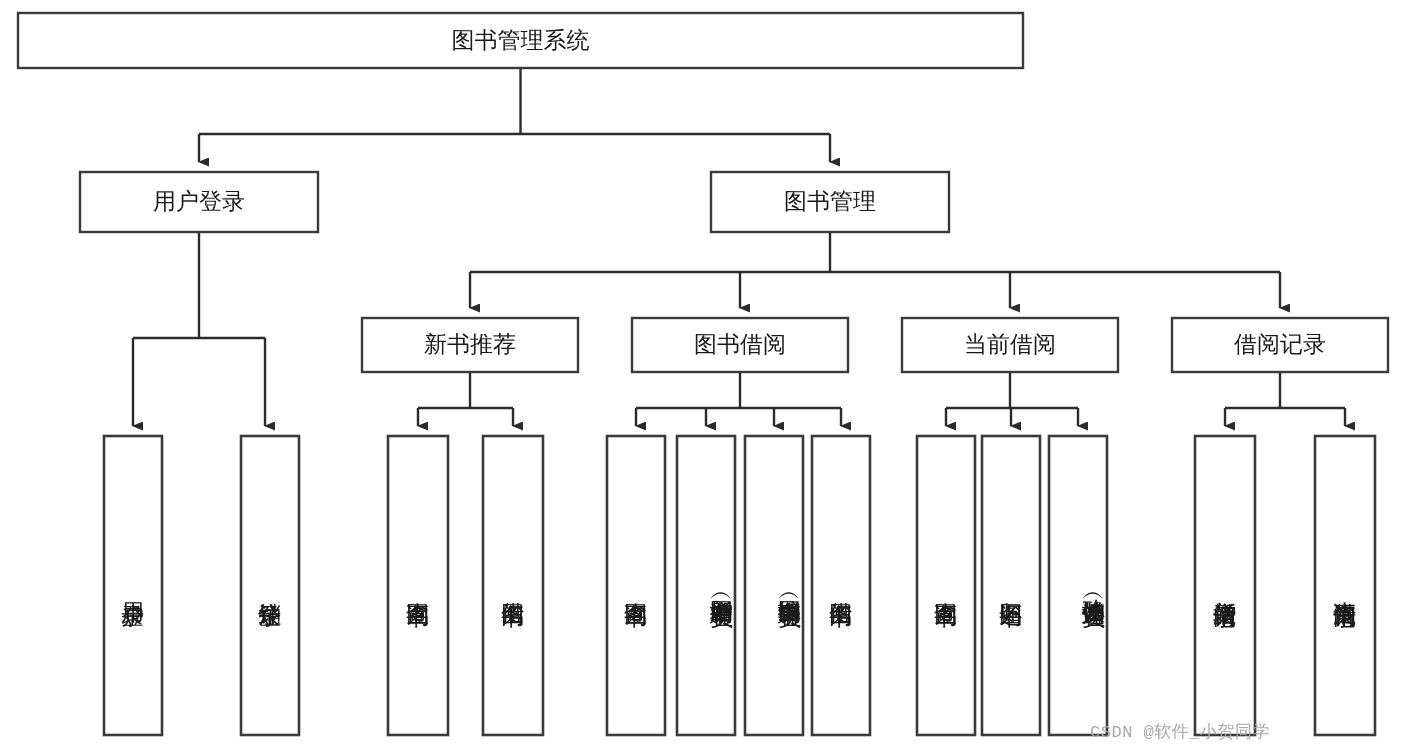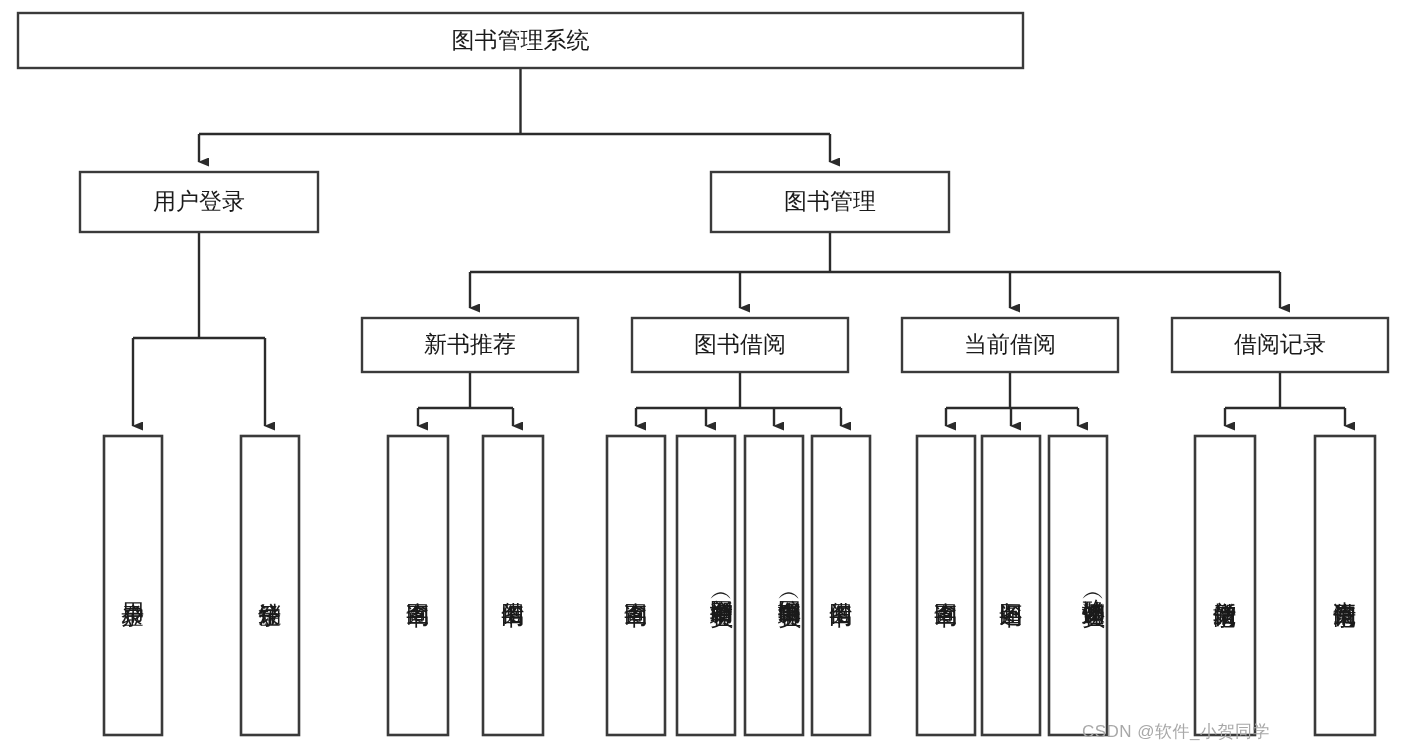--- a/index.html
+++ b/index.html
@@ -60,21 +60,21 @@
     line-height: 1.16;
     color: #1a1a1a;
     letter-spacing: 1px;
     white-space: nowrap;
     pointer-events: none;
   }
   .watermark {
     position: absolute;
     right: 14px;
     bottom: 4px;
-    font-family: Liberation Sans, sans-serif;
+    font-family: Liberation Mono, monospace;
     font-size: 17px;
     color: #a8a8a8;
     letter-spacing: 0.5px;
     user-select: none;
   }
 </style>
 </head>
 <body>
 
 <div id="diagram-root">

